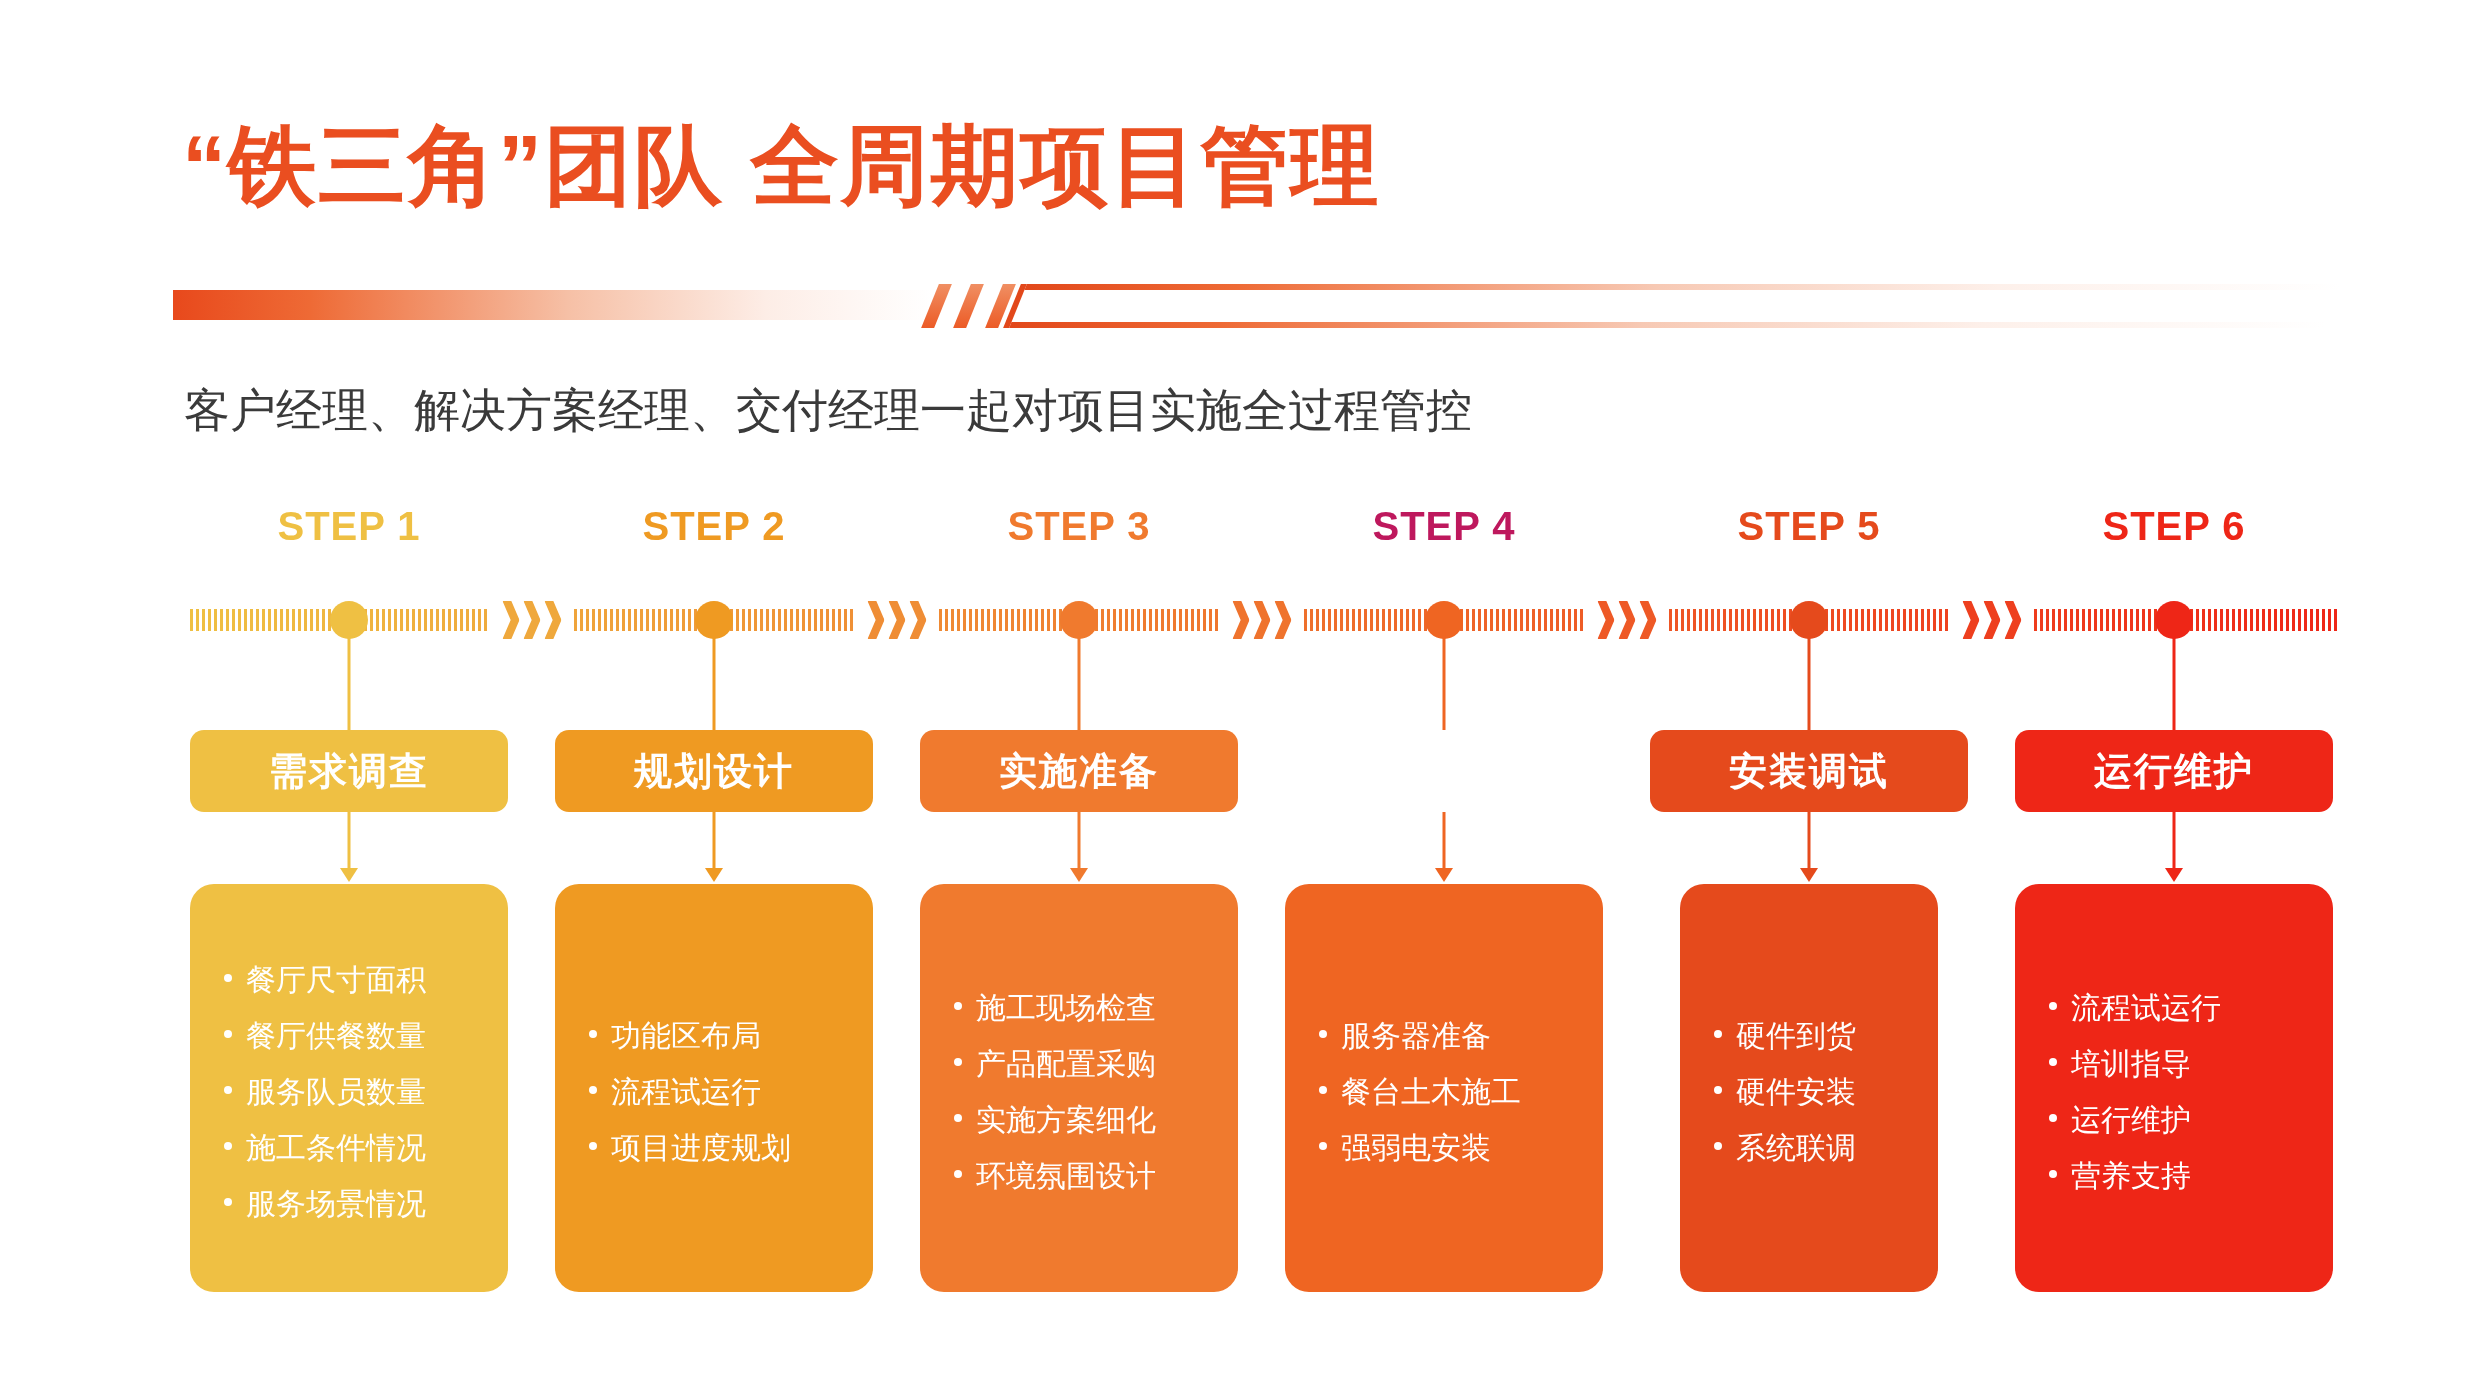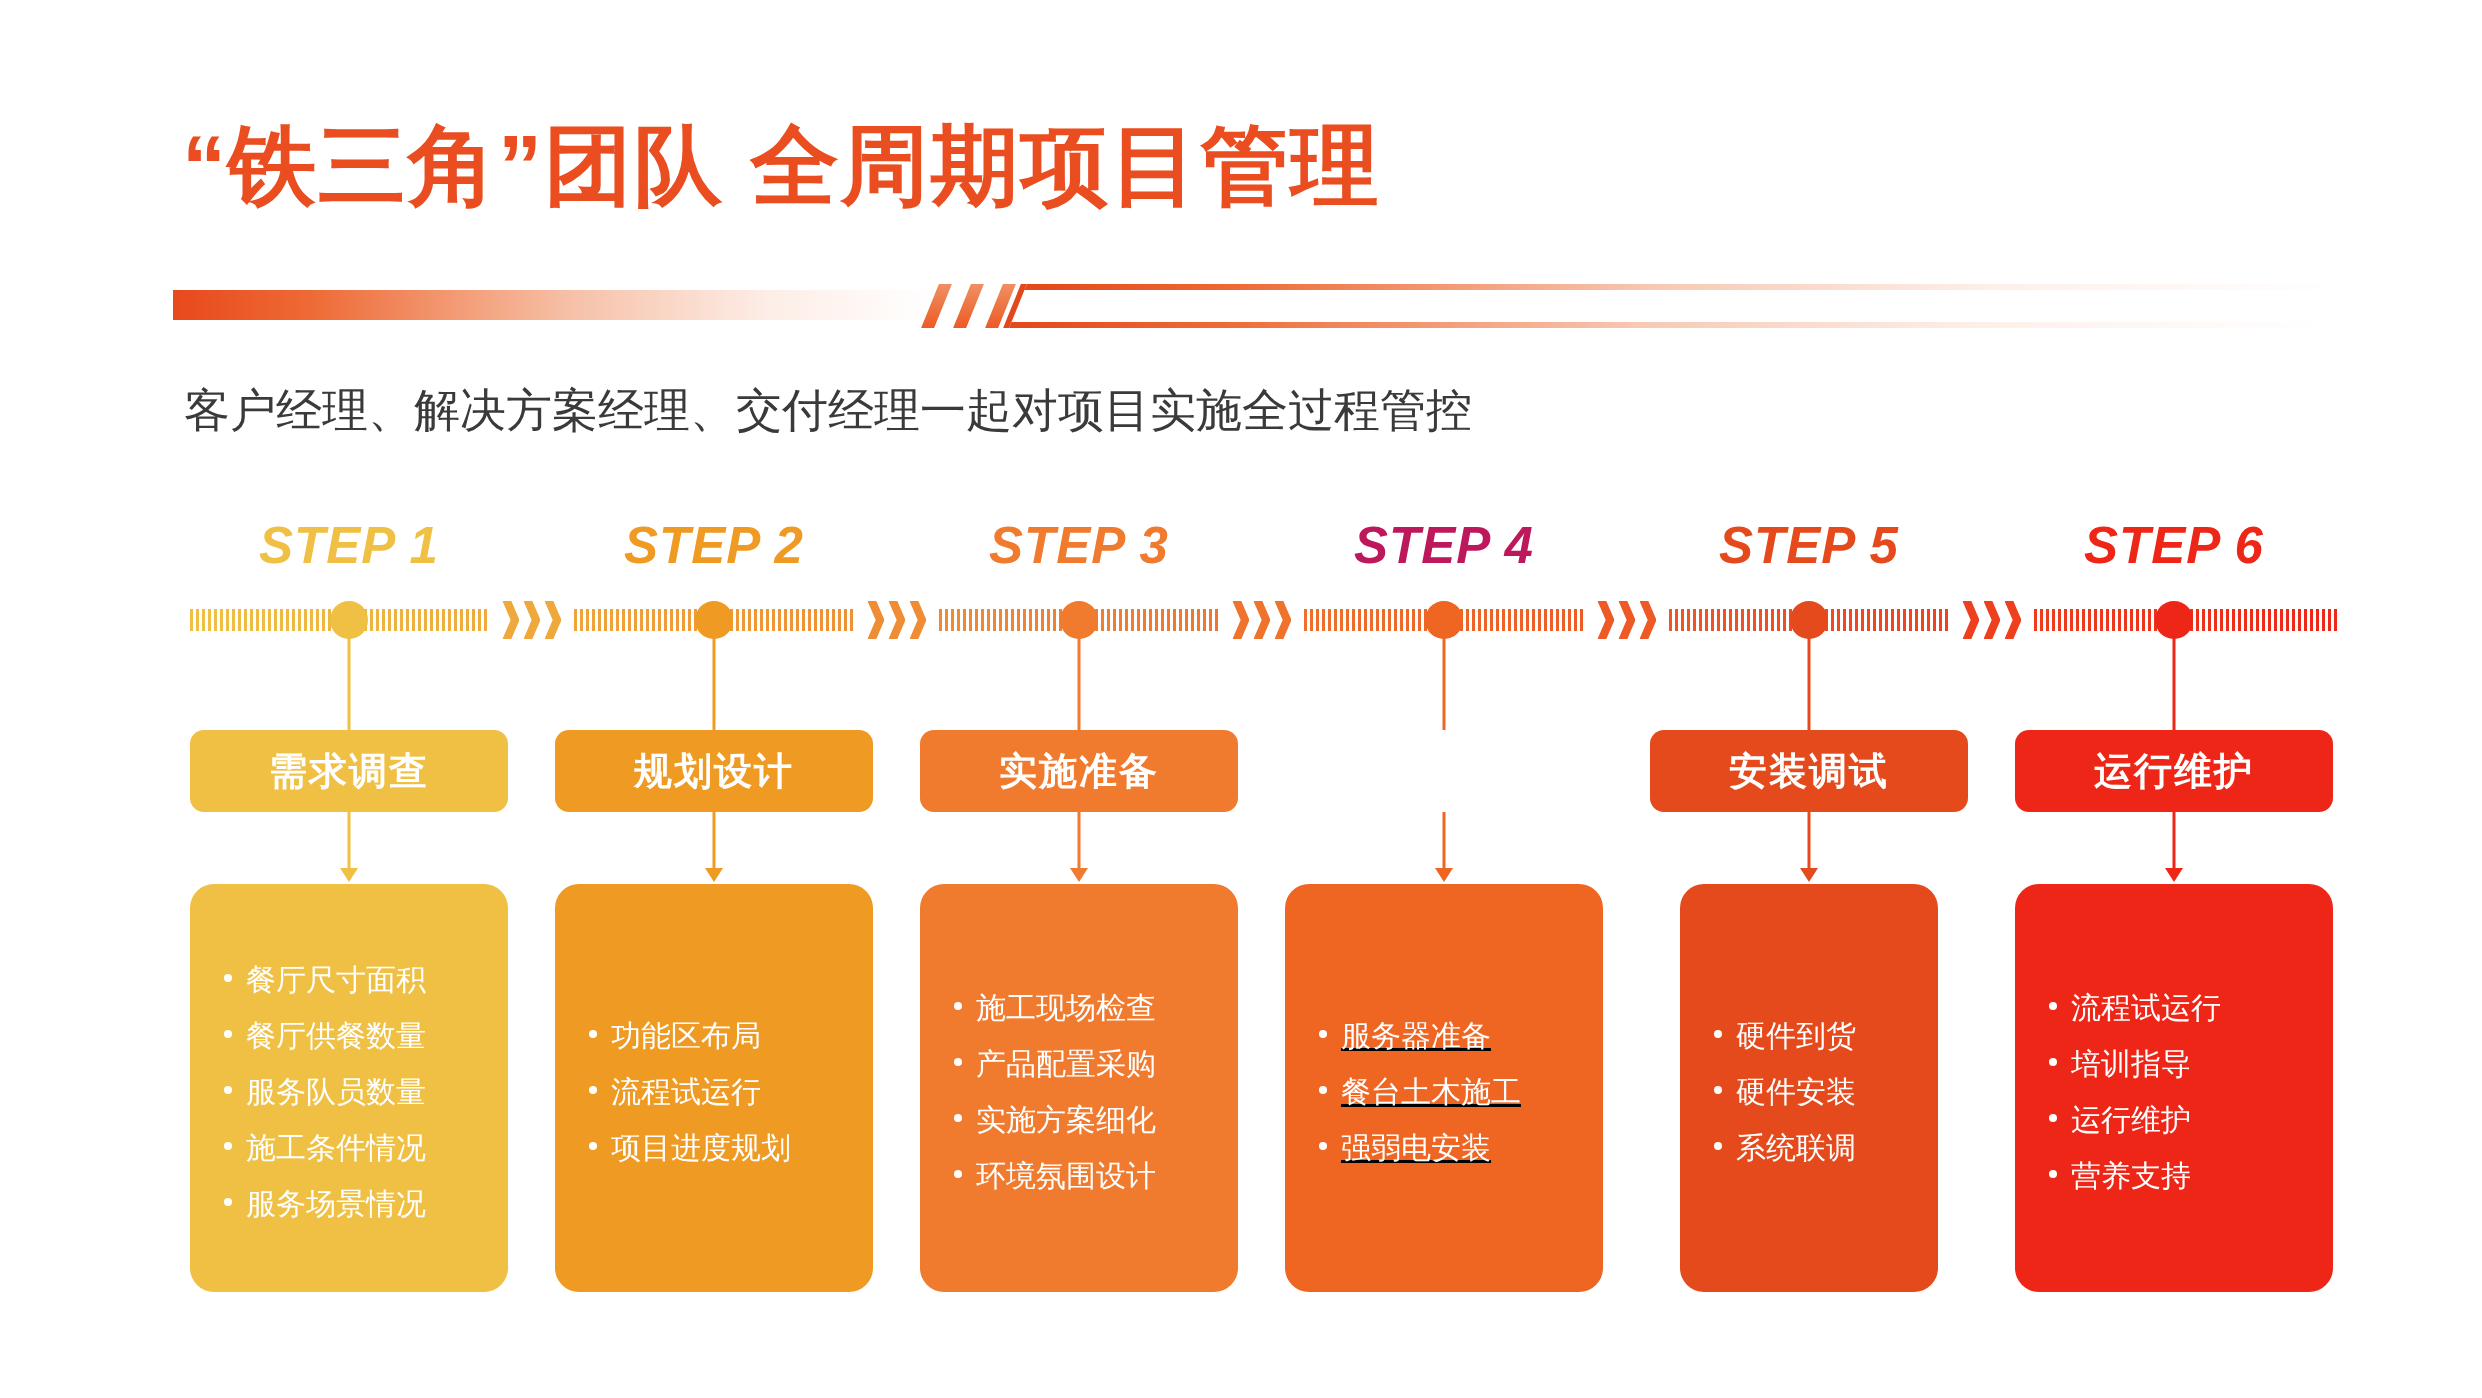--- a/index.html
+++ b/index.html
@@ -63,24 +63,23 @@
     color:#3A3A3A;
     white-space:nowrap;
     font-weight:normal;
   }
 
   
   #timeline { position:absolute; left:0; top:500px; width:2482px; height:130px; }
 
   .step-label {
     position:absolute;
-    top:16px;
-    font-size:51px;
+    top:4px;
+    font-size:40px;
     font-weight:bold;
-    font-style:italic;
     letter-spacing:1px;
     transform:translateX(-50%);
     white-space:nowrap;
   }
 
   
   .rail-seg {
     position:absolute;
     top:109px;
     height:22px;
@@ -319,21 +318,21 @@
         </li>
         <li class="bullet-item">
           <span class="bullet-dot"></span>
           <span>环境氛围设计</span>
         </li>
       </ul>
     </div>
     <div class="conn-top" style="left: 1444px; background: rgb(239, 101, 34);"></div>
     <div class="conn-bot" style="left: 1444px; background: rgb(239, 101, 34);"></div>
     <div class="conn-arrow" style="left: 1444px; border-top-color: rgb(239, 101, 34);"></div>
-    <div class="body-card" style="left: 1444px; width: 318px; height: 408px; background: rgb(239, 101, 34); text-decoration: underline;">
+    <div class="body-card" style="left: 1444px; width: 318px; height: 408px; background: rgb(239, 101, 34);">
       <ul class="bullet-list" style="padding-top: 123px; padding-left: 34px;">
         <li class="bullet-item">
           <span class="bullet-dot"></span>
           <span>服务器准备</span>
         </li>
         <li class="bullet-item">
           <span class="bullet-dot"></span>
           <span>餐台土木施工</span>
         </li>
         <li class="bullet-item">

